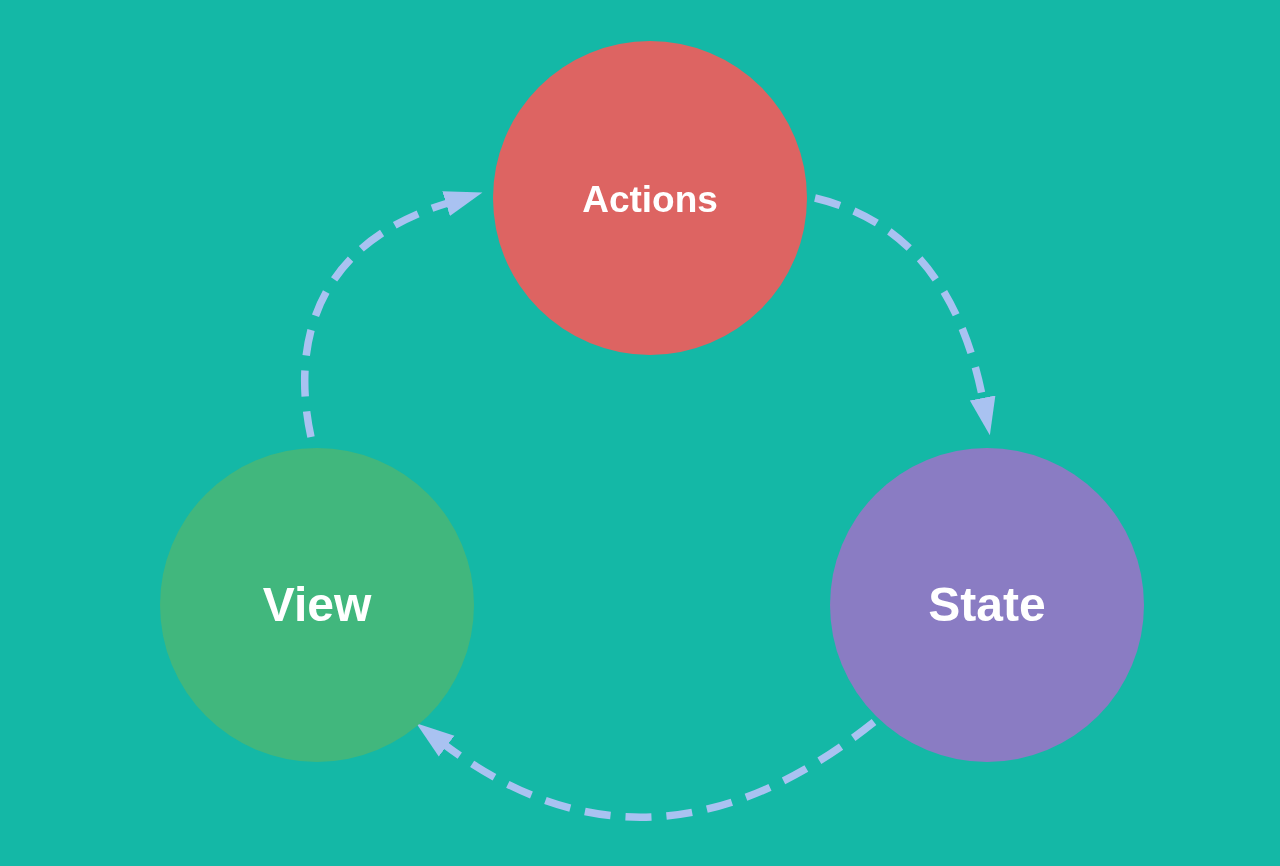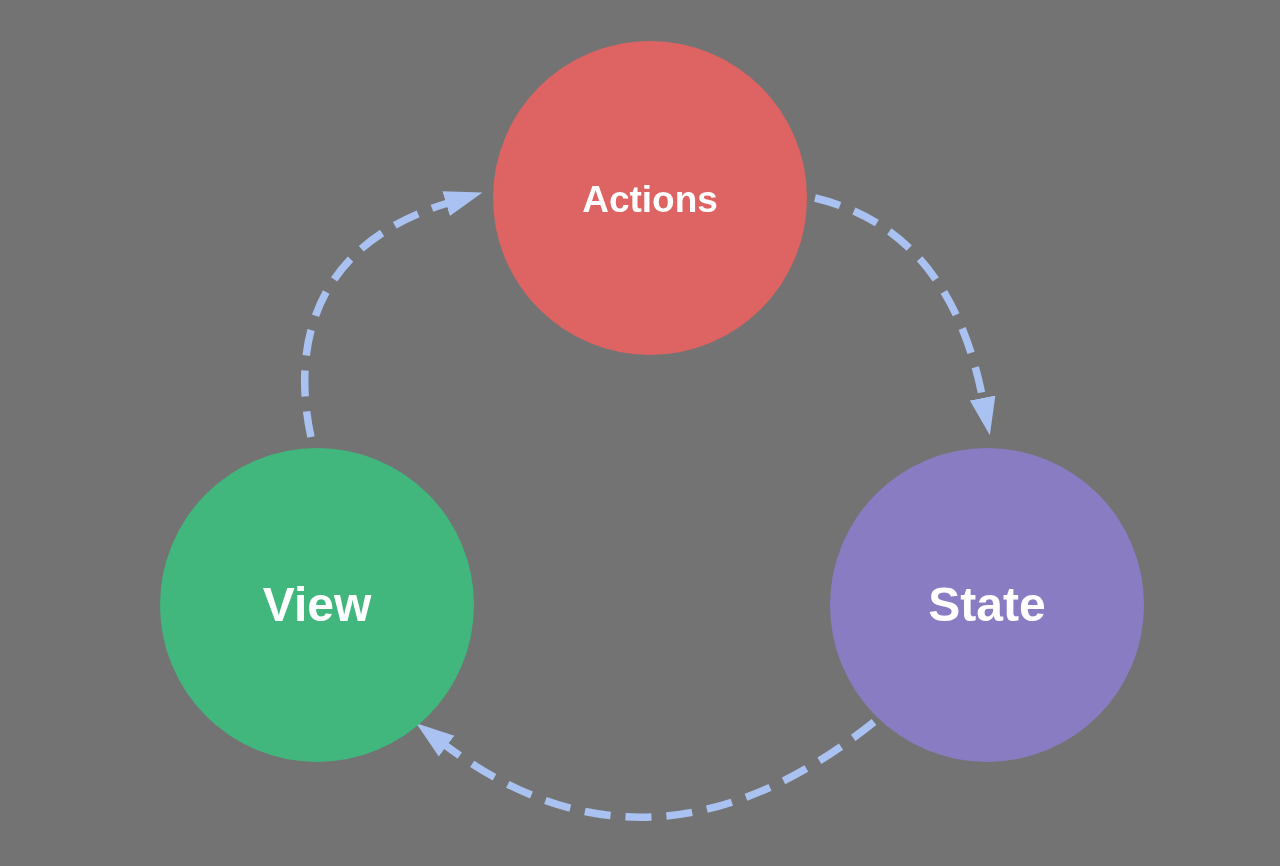--- a/index.html
+++ b/index.html
@@ -6,21 +6,21 @@
     margin: 0;
     padding: 0;
     background: #ffffff;
     width: 1280px;
     height: 866px;
     overflow: hidden;
   }
   .diagram-wrap {
     width: 1280px;
     height: 866px;
-    background: #737373;
+    background: #14b8a6;
   }
   .node-label {
     fill: #ffffff;
     font-family: "Liberation Sans", "DejaVu Sans", sans-serif;
     font-weight: 700;
     text-anchor: middle;
   }
   .node-label--small { font-size: 37px; }
   .node-label--large { font-size: 48px; }
   .flow-arrow {

